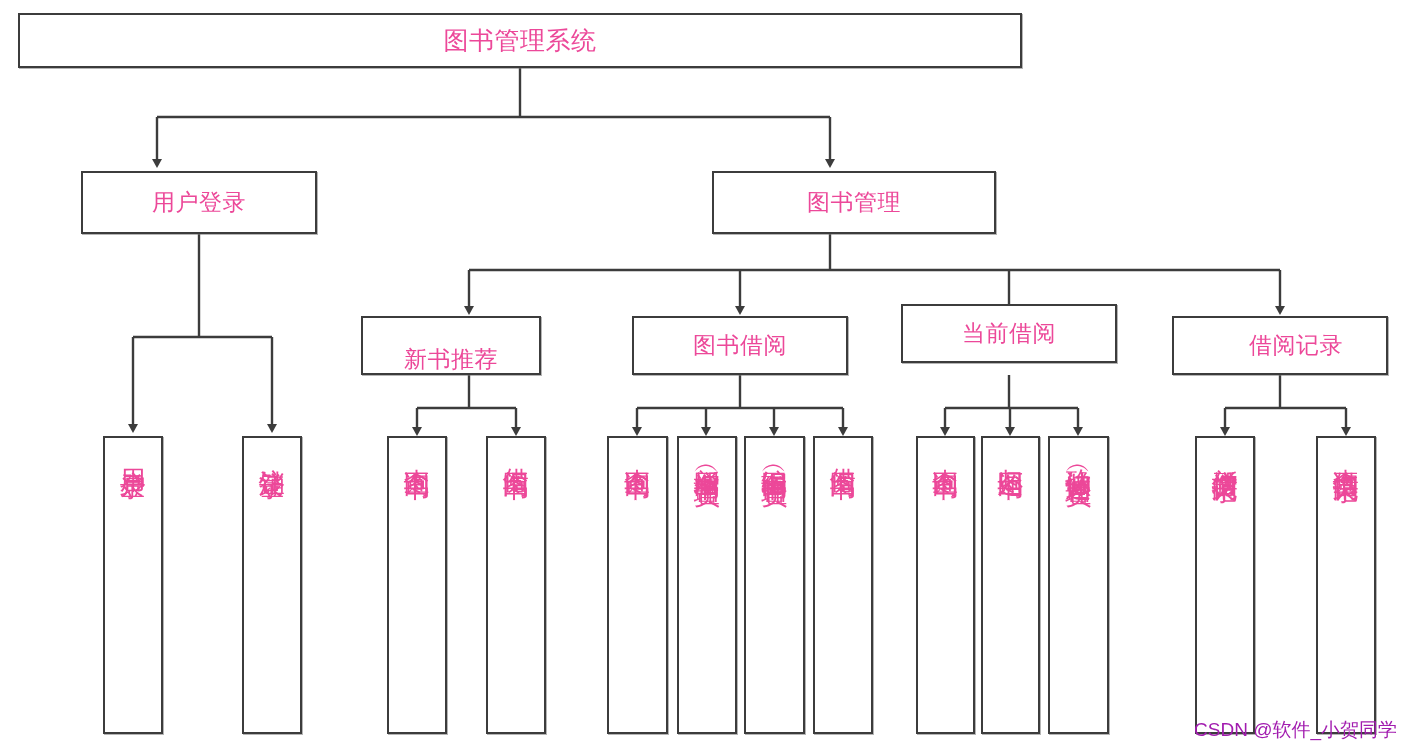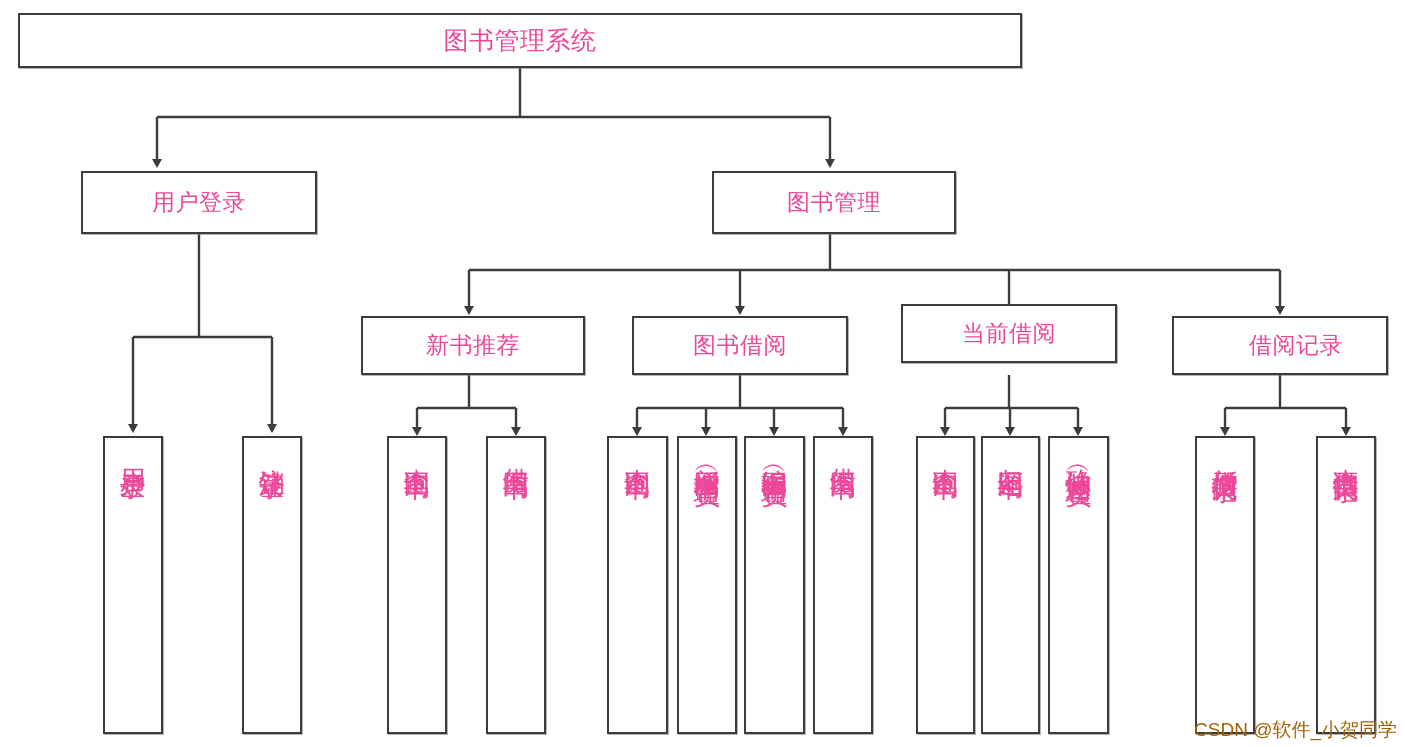--- a/index.html
+++ b/index.html
@@ -67,21 +67,21 @@
     line-height: 1.02;
     letter-spacing: 2px;
     white-space: nowrap;
     height: auto;
   }
   .watermark {
     position: absolute;
     right: 8px;
     bottom: 4px;
     font-size: 19px;
-    color: #a16207;
+    color: #a21caf;
     white-space: nowrap;
     font-family: "Liberation Sans", "DejaVu Sans", sans-serif;
     pointer-events: none;
   }
 </style>
 </head>
 <body>
 
 <div id="diagram-root">
 
@@ -137,25 +137,25 @@
     </g>
   </svg>
 
   <div class="node horiz root" style="left:18px; top:13px; width:1004px; height:55px;">
     <span class="label">图书管理系统</span>
   </div>
 
   <div class="node horiz" style="left:81px; top:171px; width:236px; height:63px;">
     <span class="label">用户登录</span>
   </div>
-  <div class="node horiz" style="left:712px; top:171px; width:244px; height:63px;">
+  <div class="node horiz" style="left:712px; top:171px; width:284px; height:63px;">
     <span class="label">图书管理</span>
   </div>
 
-  <div class="node horiz" style="left:361px; top:316px; width:224px; height:59px;">
+  <div class="node horiz" style="left:361px; top:316px; width:180px; height:59px;align-items:flex-end;">
     <span class="label">新书推荐</span>
   </div>
   <div class="node horiz" style="left:632px; top:316px; width:216px; height:59px;">
     <span class="label">图书借阅</span>
   </div>
   <div class="node horiz" style="left:901px; top:304px; width:216px; height:59px;">
     <span class="label">当前借阅</span>
   </div>
   <div class="node horiz" style="left:1172px; top:316px; width:216px; height:59px;padding-left:32px;">
     <span class="label">借阅记录</span>

